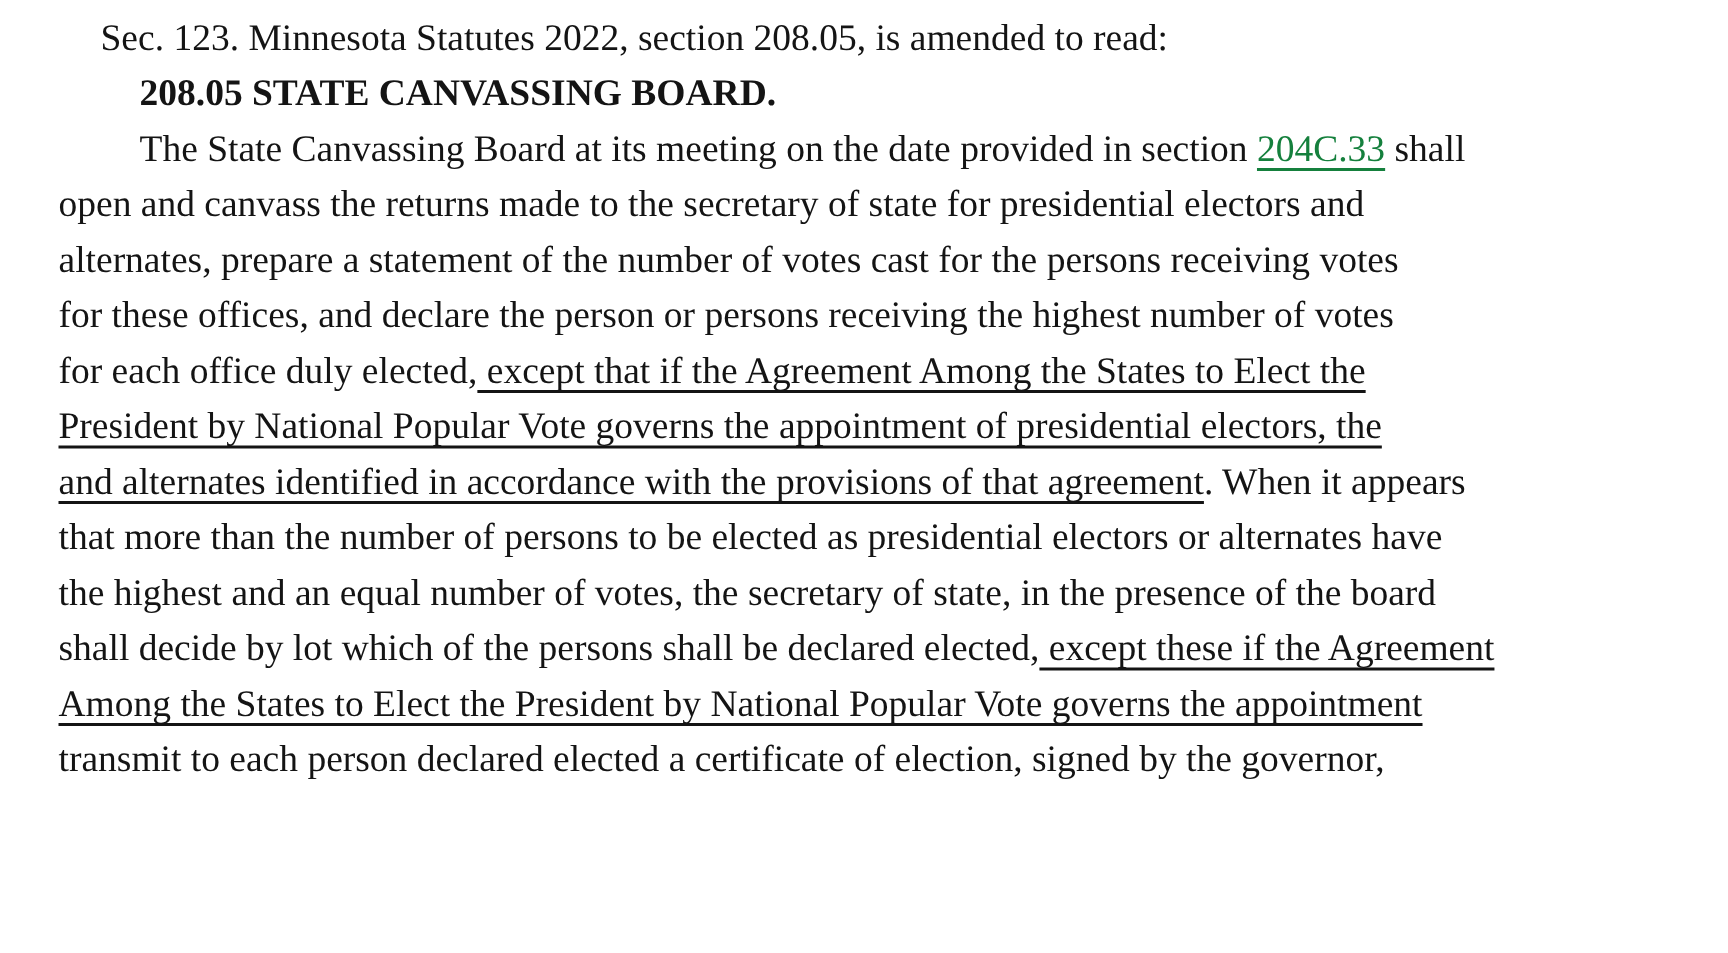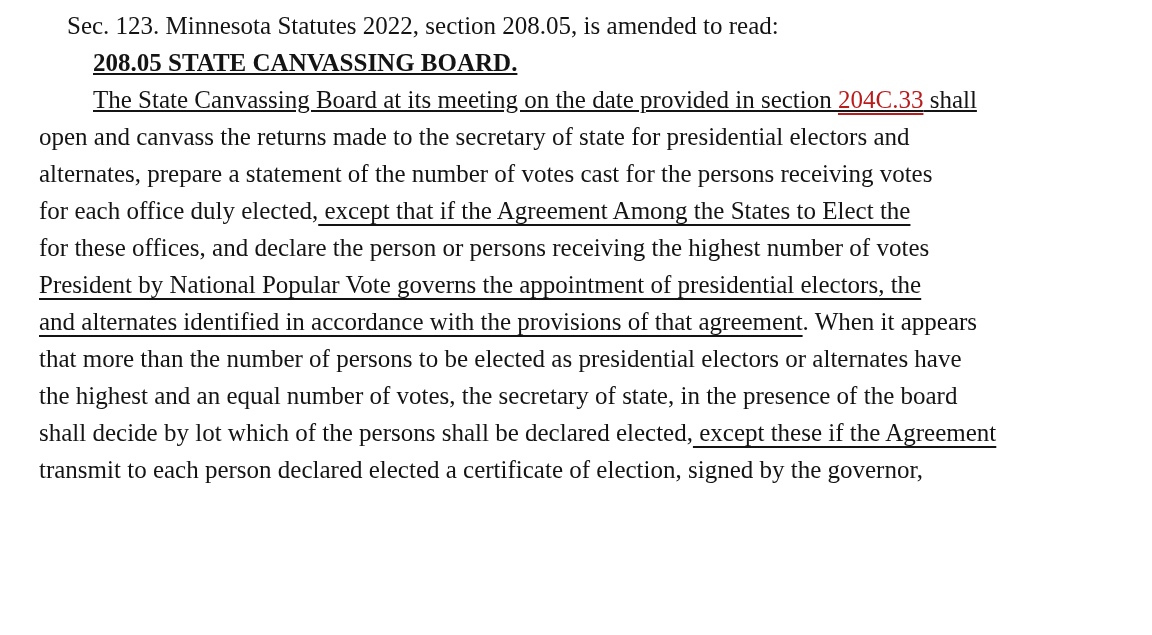--- a/index.html
+++ b/index.html
@@ -19,48 +19,49 @@
     color: #141414;
   }
   .doc-body {
     padding: 7px 0 0 39px;
   }
   .line {
     white-space: nowrap;
     height: 37px;
   }
   .indent-sec  { padding-left: 28px; }
-  .indent-para { padding-left: 54px; text-decoration: underline; }
+  .indent-para { padding-left: 54px; }
   .seg-normal { }
   .seg-bold { font-weight: bold; }
   .seg-underline {
     text-decoration: underline;
     text-decoration-thickness: 2px;
     text-underline-offset: 5px;
   }
   .seg-link {
-    color: #b91c1c;
+    color: #15803d;
     text-decoration: underline;
     text-decoration-thickness: 2px;
     text-underline-offset: 5px;
     cursor: pointer;
   }
 </style>
 </head>
 <body>
 
 <div class="page">
   <div class="doc-body">
       <div class="line indent-sec"><span class="seg-normal">Sec. 123. Minnesota Statutes 2022, section 208.05, is amended to read:</span></div>
       <div class="line indent-para"><span class="seg-bold">208.05 STATE CANVASSING BOARD.</span></div>
       <div class="line indent-para"><span class="seg-normal">The State Canvassing Board at its meeting on the date provided in section </span><a class="seg-link" href="#">204C.33</a><span class="seg-normal"> shall</span></div>
       <div class="line"><span class="seg-normal">open and canvass the returns made to the secretary of state for presidential electors and</span></div>
       <div class="line"><span class="seg-normal">alternates, prepare a statement of the number of votes cast for the persons receiving votes</span></div>
+      <div class="line"><span class="seg-normal">for these offices, and declare the person or persons receiving the highest number of votes</span></div>
       <div class="line"><span class="seg-normal">for each office duly elected,</span><span class="seg-underline"> except that if the Agreement Among the States to Elect the</span></div>
-      <div class="line"><span class="seg-normal">for these offices, and declare the person or persons receiving the highest number of votes</span></div>
       <div class="line"><span class="seg-underline">President by National Popular Vote governs the appointment of presidential electors, the</span></div>
       <div class="line"><span class="seg-underline">and alternates identified in accordance with the provisions of that agreement</span><span class="seg-normal">. When it appears</span></div>
       <div class="line"><span class="seg-normal">that more than the number of persons to be elected as presidential electors or alternates have</span></div>
       <div class="line"><span class="seg-normal">the highest and an equal number of votes, the secretary of state, in the presence of the board</span></div>
       <div class="line"><span class="seg-normal">shall decide by lot which of the persons shall be declared elected,</span><span class="seg-underline"> except these if the Agreement</span></div>
+      <div class="line"><span class="seg-underline">Among the States to Elect the President by National Popular Vote governs the appointment</span></div>
       <div class="line"><span class="seg-normal">transmit to each person declared elected a certificate of election, signed by the governor,</span></div>
     </div>
 </div>
 
 </body></html>

